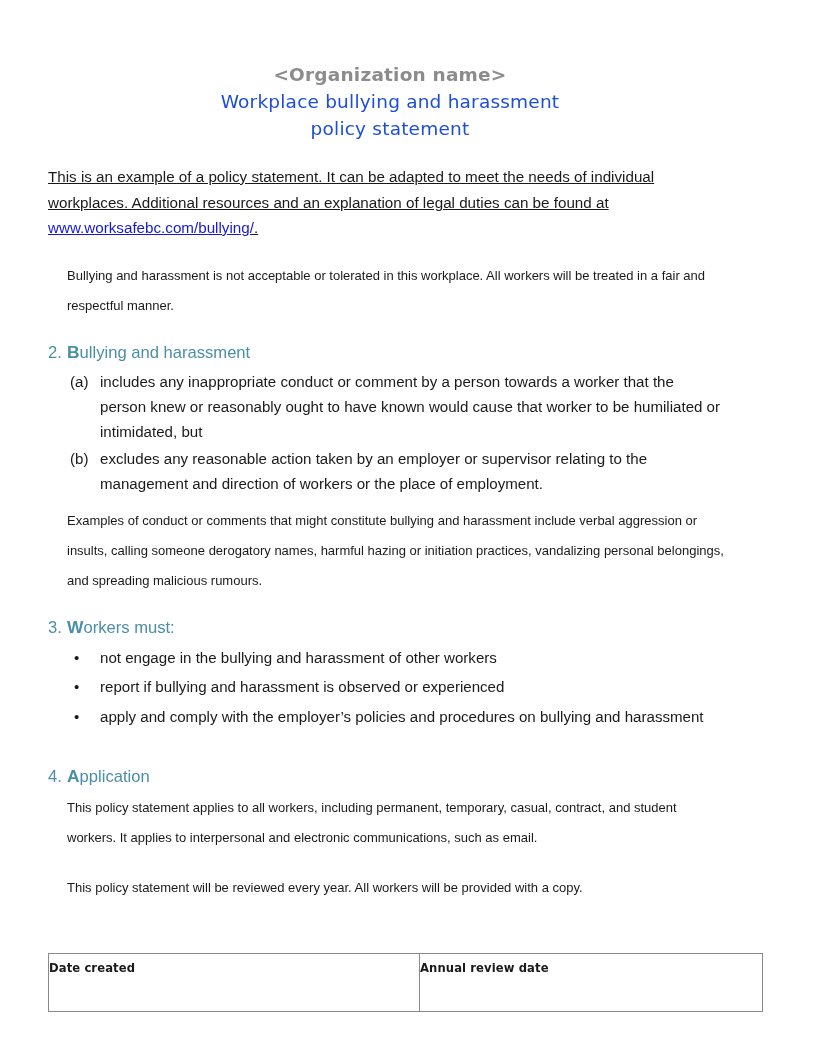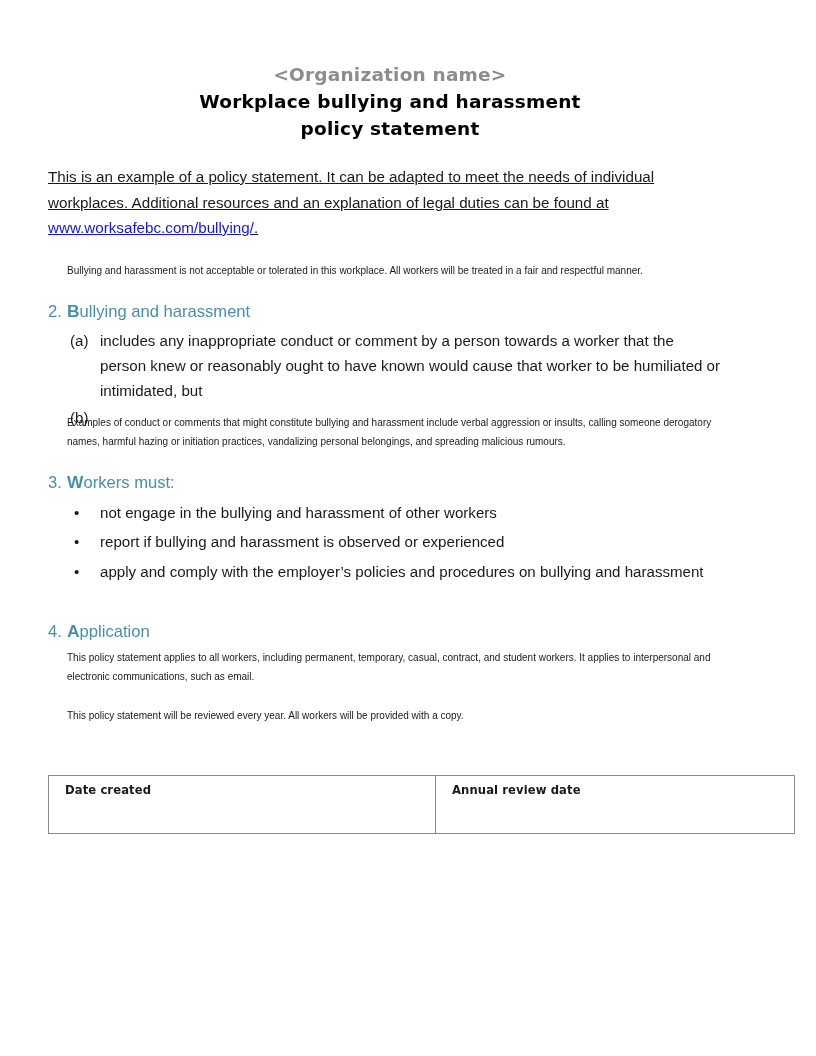--- a/index.html
+++ b/index.html
@@ -34,24 +34,24 @@
   .org-name {
     font-family: "DejaVu Sans", sans-serif;
     font-weight: bold;
     font-size: 18.5px;
     letter-spacing: 0.2px;
     color: #8c8c8c;
     line-height: 27px;
   }
   .doc-title {
     font-family: "DejaVu Sans", sans-serif;
-    font-weight: bold;
+    font-weight: normal;
     font-size: 18.5px;
     letter-spacing: 0.2px;
-    color: #000000;
+    color: #1d4ed8;
     line-height: 27px;
     text-align: center;
   }
 
   
   .content {
     margin-top: 22px;
     padding-left: 48px;
     padding-right: 56px;
   }
@@ -91,22 +91,22 @@
     width: 19px;
   }
   .section-heading .cap {
     font-weight: bold;
     font-size: 17.4px;
   }
 
   
   .sec-body {
     font-family: "Liberation Sans", sans-serif;
-    font-size: 10px;
-    line-height: 19px;
+    font-size: 13px;
+    line-height: 30px;
     color: #1a1a1a;
     margin: 0 0 0 19px;
     max-width: 672px;
   }
 
   
   .alpha-list {
     list-style: none;
     margin: 2px 0 0 0;
     padding: 0;
@@ -160,21 +160,21 @@
   table.meta-table {
     border-collapse: collapse;
     width: 712px;
     table-layout: fixed;
     border: 1.6px solid #1a1a1a;
   }
   table.meta-table td {
     border: 1px solid #8a8a8a;
     vertical-align: top;
     height: 50px;
-    padding: 7px 0 0 16px;
+    padding: 7px 0 0 0;
     font-family: "DejaVu Sans", sans-serif;
     font-size: 11.6px;
     font-weight: bold;
     color: #1a1a1a;
     letter-spacing: 0.1px;
   }
   table.meta-table td.c1 { width: 370px; }
   table.meta-table td.c2 { width: 342px; }
   table.meta-table { outline: none; }
 </style>
@@ -195,21 +195,21 @@
 
     <div class="section">
       <p class="sec-body">Bullying and harassment is not acceptable or tolerated in this workplace. All workers will be treated in a fair and respectful manner.</p>
     </div>
 
     <div class="section">
       <div class="section-heading"><span class="num">2.</span><span class="cap">B</span><span>ullying and harassment</span></div>
 
       <ul class="alpha-list">
         <li><span class="marker">(a)</span><span>includes any inappropriate conduct or comment by a person towards a worker that the person knew or reasonably ought to have known would cause that worker to be humiliated or intimidated, but</span></li>
-        <li><span class="marker">(b)</span></li>
+        <li><span class="marker">(b)</span><span>excludes any reasonable action taken by an employer or supervisor relating to the management and direction of workers or the place of employment.</span></li>
       </ul>
 
       <p class="sec-body" style="margin-top:10px;">Examples of conduct or comments that might constitute bullying and harassment include verbal aggression or insults, calling someone derogatory names, harmful hazing or initiation practices, vandalizing personal belongings, and spreading malicious rumours.</p>
     </div>
 
     <div class="section">
       <div class="section-heading"><span class="num">3.</span><span class="cap">W</span><span>orkers must:</span></div>
 
       <ul class="bullet-list">
         <li><span class="dot">•</span><span>not engage in the bullying and harassment of other workers</span></li>

